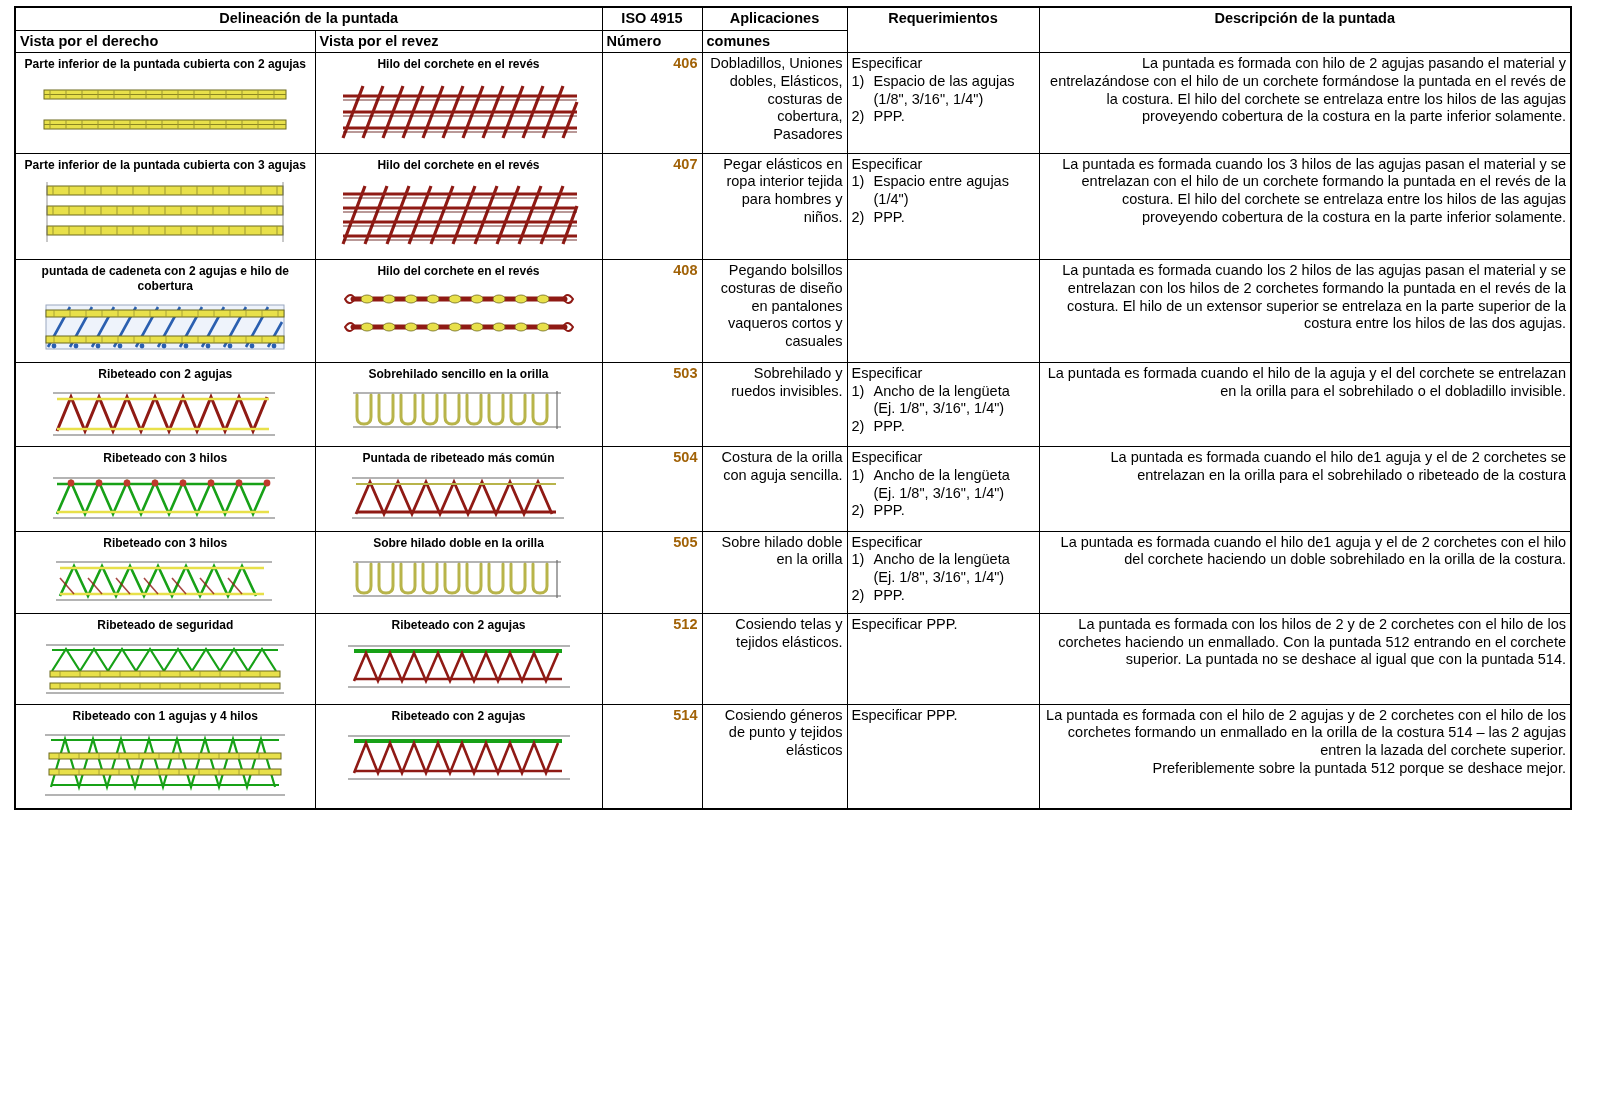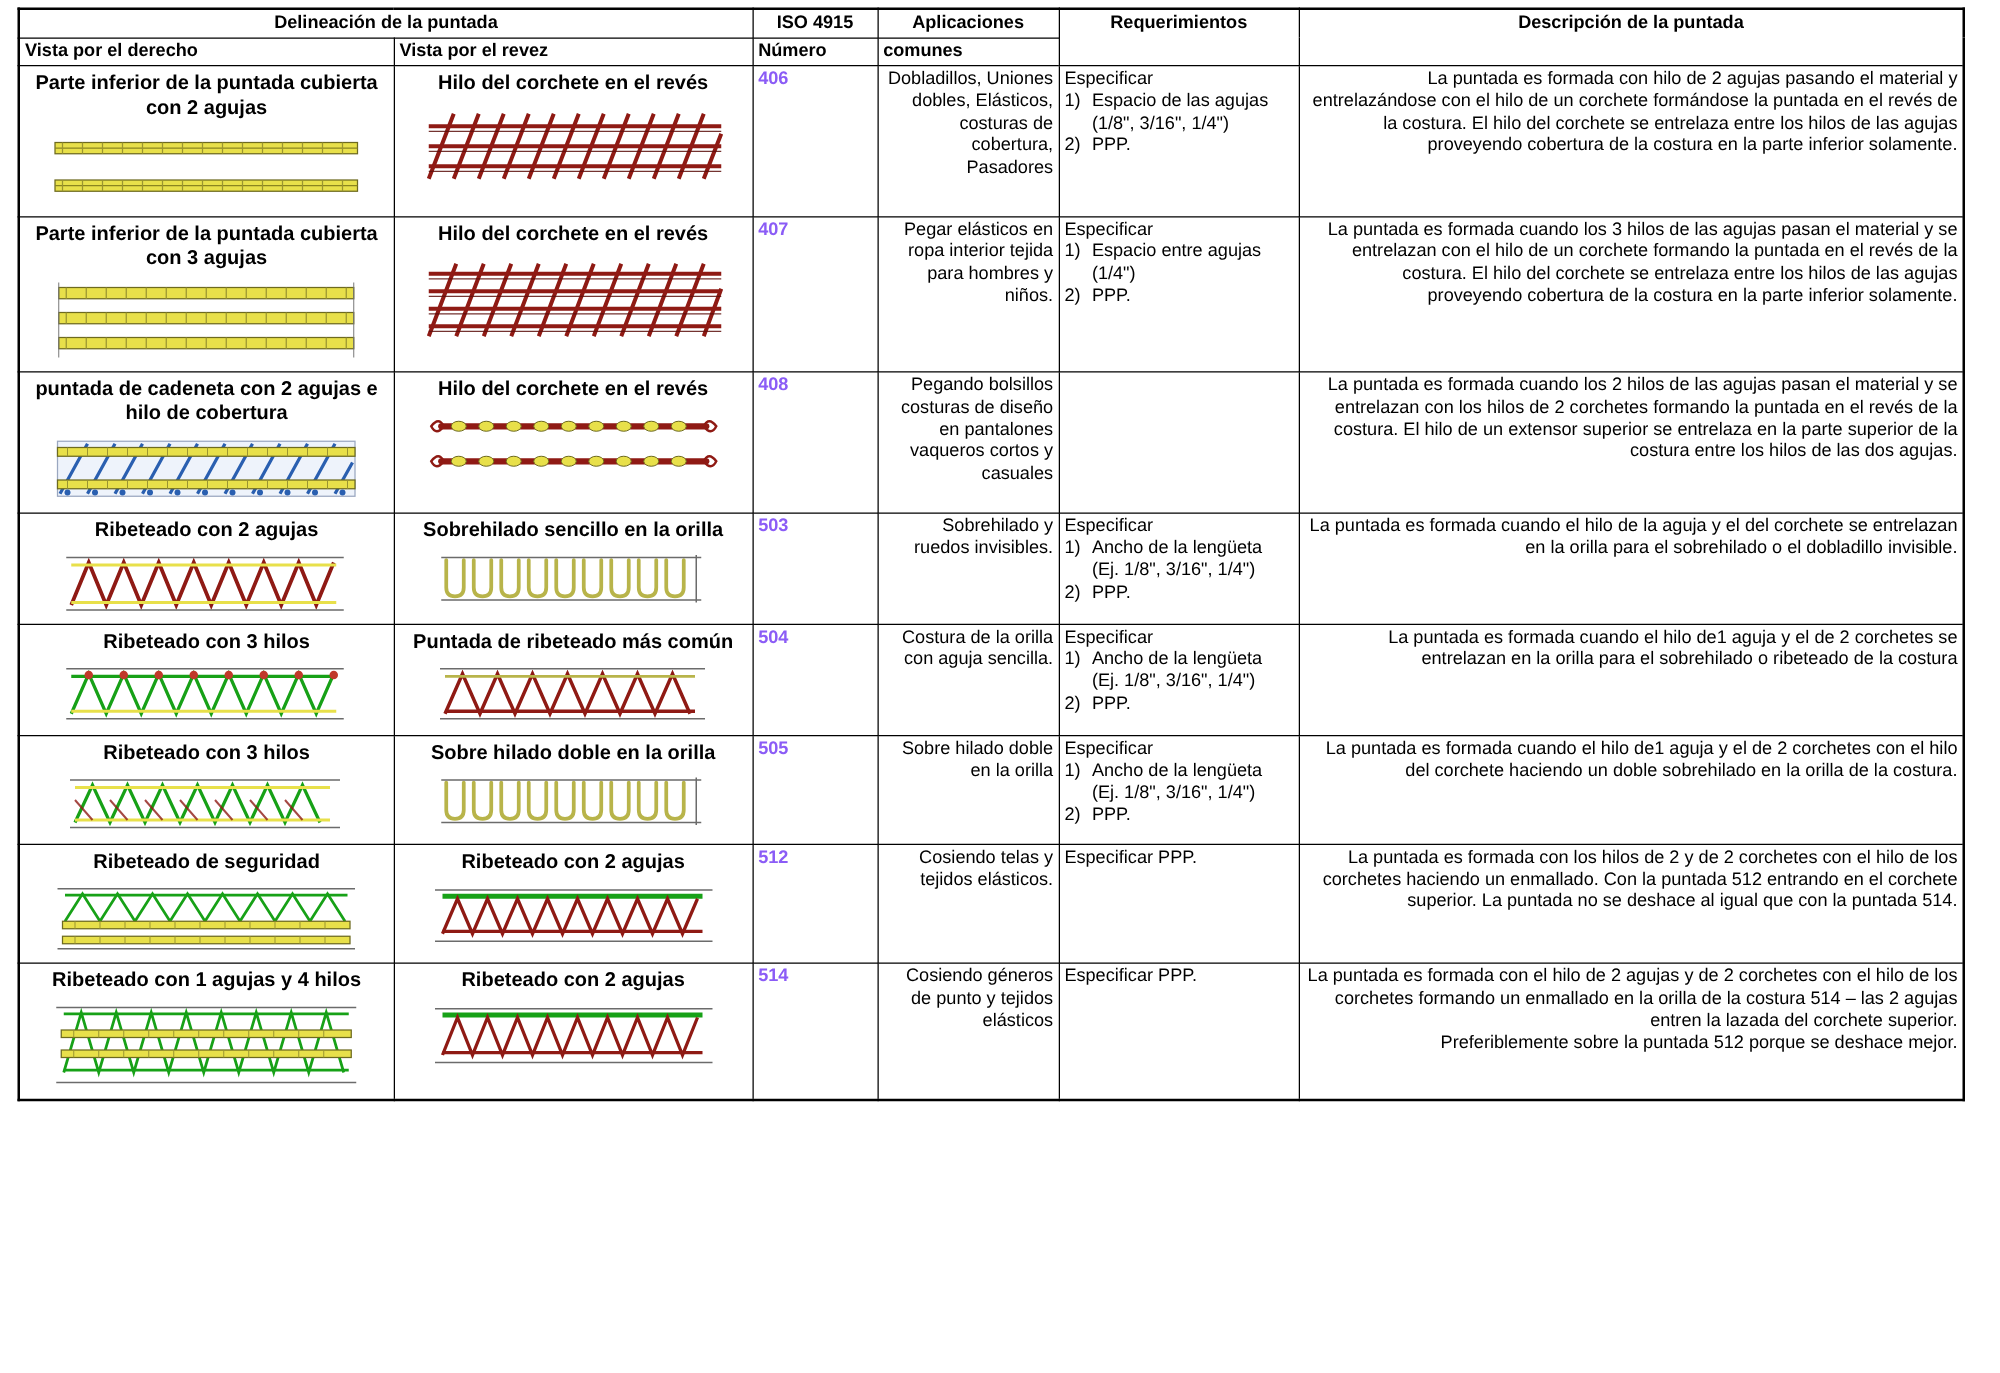--- a/index.html
+++ b/index.html
@@ -57,30 +57,30 @@
   
   col.c-derecho { width: 300px; }
   col.c-revez   { width: 287px; }
   col.c-iso     { width: 100px; }
   col.c-apl     { width: 145px; }
   col.c-req     { width: 192px; }
   col.c-desc    { width: 532px; }
   .title-bold {
     font-weight: bold;
     text-align: center;
-    font-size: 16px;
+    font-size: 12px;
     line-height: 1.2;
     padding-top: 2px;
     display: block;
   }
   .iso-num {
-    color: #8b5cf6;
+    color: #a16207;
     font-weight: bold;
     font-size: 18px;
-    text-align: left;
+    text-align: right;
     padding-top: 5px;
   }
   .apl-cell {
     text-align: right;
     font-size: 14.5px;
     padding-top: 4px;
     line-height: 1.22;
   }
   .req-cell {
     font-size: 14.5px;

